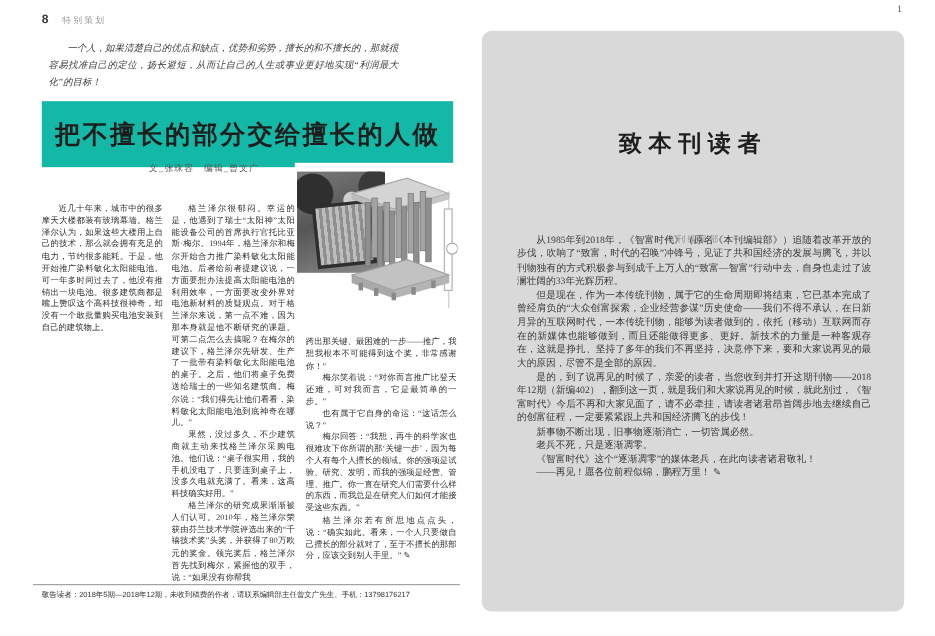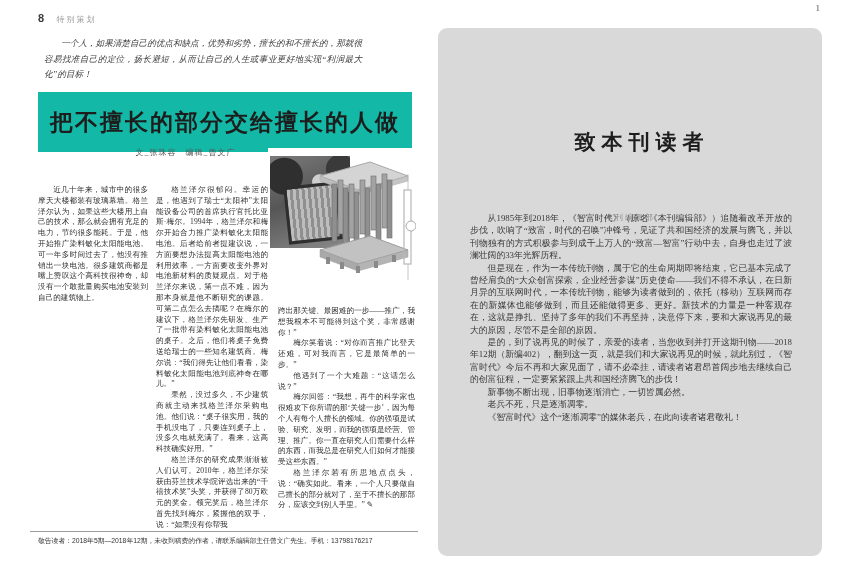--- a/index.html
+++ b/index.html
@@ -69,21 +69,21 @@
     font-family:"Liberation Sans",sans-serif;font-size:6.8px;color:#333;
   }
 
   
   .corner-num{position:absolute;right:30px;top:3px;font-size:9px;color:#555;}
   .letter-box{
     position:absolute;left:13px;top:28px;width:384px;height:528px;
     background:#d9d9d9;border-radius:9px;
   }
   .letter-title{
-    position:absolute;left:0;top:88px;width:100%;text-align:center;margin:12px;
+    position:absolute;left:0;top:88px;width:100%;text-align:center;margin:0;
     font-family:"Liberation Sans",sans-serif;font-weight:bold;
     font-size:21px;letter-spacing:6px;color:#1d1d1d;
   }
   .letter-byline{
     position:absolute;left:0;top:152px;width:100%;text-align:center;
     font-size:8px;color:#8c8c8c;letter-spacing:2px;margin-top:32px;
   }
   .letter-body{
     position:absolute;left:32px;top:184px;width:322px;height:300px;overflow:hidden;
     font-size:8.8px;line-height:12.4px;text-align:justify;color:#383838;
@@ -157,21 +157,21 @@
         <p>近几十年来，城市中的很多摩天大楼都装有玻璃幕墙。格兰泽尔认为，如果这些大楼用上自己的技术，那么就会拥有充足的电力，节约很多能耗。于是，他开始推广染料敏化太阳能电池。可一年多时间过去了，他没有推销出一块电池。很多建筑商都是嘴上赞叹这个高科技很神奇，却没有一个敢批量购买电池安装到自己的建筑物上。</p>
       </div>
     <div class="col col2">
         <p>格兰泽尔很郁闷。幸运的是，他遇到了瑞士“太阳神”太阳能设备公司的首席执行官托比亚斯·梅尔。1994年，格兰泽尔和梅尔开始合力推广染料敏化太阳能电池。后者给前者提建议说，一方面要想办法提高太阳能电池的利用效率，一方面要改变外界对电池新材料的质疑观点。对于格兰泽尔来说，第一点不难，因为那本身就是他不断研究的课题。可第二点怎么去搞呢？在梅尔的建议下，格兰泽尔先研发、生产了一批带有染料敏化太阳能电池的桌子。之后，他们将桌子免费送给瑞士的一些知名建筑商。梅尔说：“我们得先让他们看看，染料敏化太阳能电池到底神奇在哪儿。”</p>
         <p>果然，没过多久，不少建筑商就主动来找格兰泽尔采购电池。他们说：“桌子很实用，我的手机没电了，只要连到桌子上，没多久电就充满了。看来，这高科技确实好用。”</p>
         <p>格兰泽尔的研究成果渐渐被人们认可。2010年，格兰泽尔荣获由芬兰技术学院评选出来的“千禧技术奖”头奖，并获得了80万欧元的奖金。领完奖后，格兰泽尔首先找到梅尔，紧握他的双手，说：“如果没有你帮我</p>
       </div>
     <div class="col col3">
         <p>跨出那关键、最困难的一步——推广，我想我根本不可能得到这个奖，非常感谢你！”</p>
         <p>梅尔笑着说：“对你而言推广比登天还难，可对我而言，它是最简单的一步。”</p>
-        <p>他遇到了一个大难题：“这话怎么说？”</p>
+        <p>也有属于它自身的命运：“这话怎么说？”</p>
         <p>梅尔回答：“我想，再牛的科学家也很难攻下你所谓的那‘关键一步’，因为每个人有每个人擅长的领域。你的强项是试验、研究、发明，而我的强项是经营、管理、推广。你一直在研究人们需要什么样的东西，而我总是在研究人们如何才能接受这些东西。”</p>
         <p>格兰泽尔若有所思地点点头，说：“确实如此。看来，一个人只要做自己擅长的部分就对了，至于不擅长的那部分，应该交到别人手里。” ✎</p>
       </div>
 
     <div class="footer-rule"></div>
     <div class="footer-notice">敬告读者：2018年5期—2018年12期，未收到稿费的作者，请联系编辑部主任曾文广先生。手机：13798176217</div>
   </div>
 
   <div class="page page-right">
     <div class="corner-num">1</div>
@@ -179,17 +179,18 @@
     <div class="letter-box">
       <h2 class="letter-title">致本刊读者</h2>
       <div class="letter-byline">本刊编辑部</div>
       <div class="letter-body">
           <p>从1985年到2018年，《智富时代》（原名《本刊编辑部》）追随着改革开放的步伐，吹响了“致富，时代的召唤”冲锋号，见证了共和国经济的发展与腾飞，并以刊物独有的方式积极参与到成千上万人的“致富—智富”行动中去，自身也走过了波澜壮阔的33年光辉历程。</p>
           <p>但是现在，作为一本传统刊物，属于它的生命周期即将结束，它已基本完成了曾经肩负的“大众创富探索，企业经营参谋”历史使命——我们不得不承认，在日新月异的互联网时代，一本传统刊物，能够为读者做到的，依托（移动）互联网而存在的新媒体也能够做到，而且还能做得更多、更好。新技术的力量是一种客观存在，这就是挣扎、坚持了多年的我们不再坚持，决意停下来，要和大家说再见的最大的原因，尽管不是全部的原因。</p>
           <p>是的，到了说再见的时候了，亲爱的读者，当您收到并打开这期刊物——2018年12期（新编402），翻到这一页，就是我们和大家说再见的时候，就此别过，《智富时代》今后不再和大家见面了，请不必牵挂，请读者诸君昂首阔步地去继续自己的创富征程，一定要紧紧跟上共和国经济腾飞的步伐！</p>
           <p>新事物不断出现，旧事物逐渐消亡，一切皆属必然。</p>
           <p>老兵不死，只是逐渐凋零。</p>
           <p>《智富时代》这个“逐渐凋零”的媒体老兵，在此向读者诸君敬礼！</p>
+          <p>——再见！愿各位前程似锦，鹏程万里！ ✎</p>
         </div>
     </div>
   </div>
 
 </div>
 
 </body></html>

